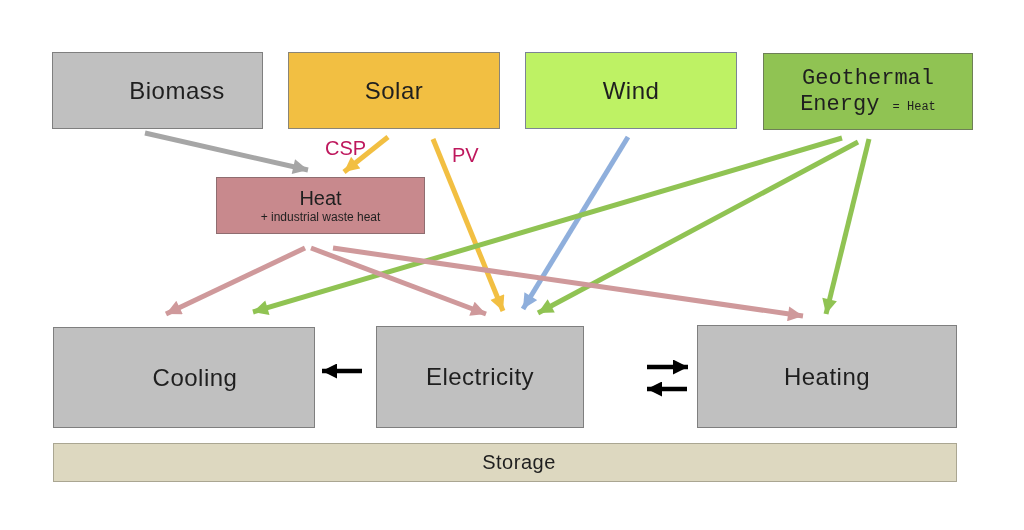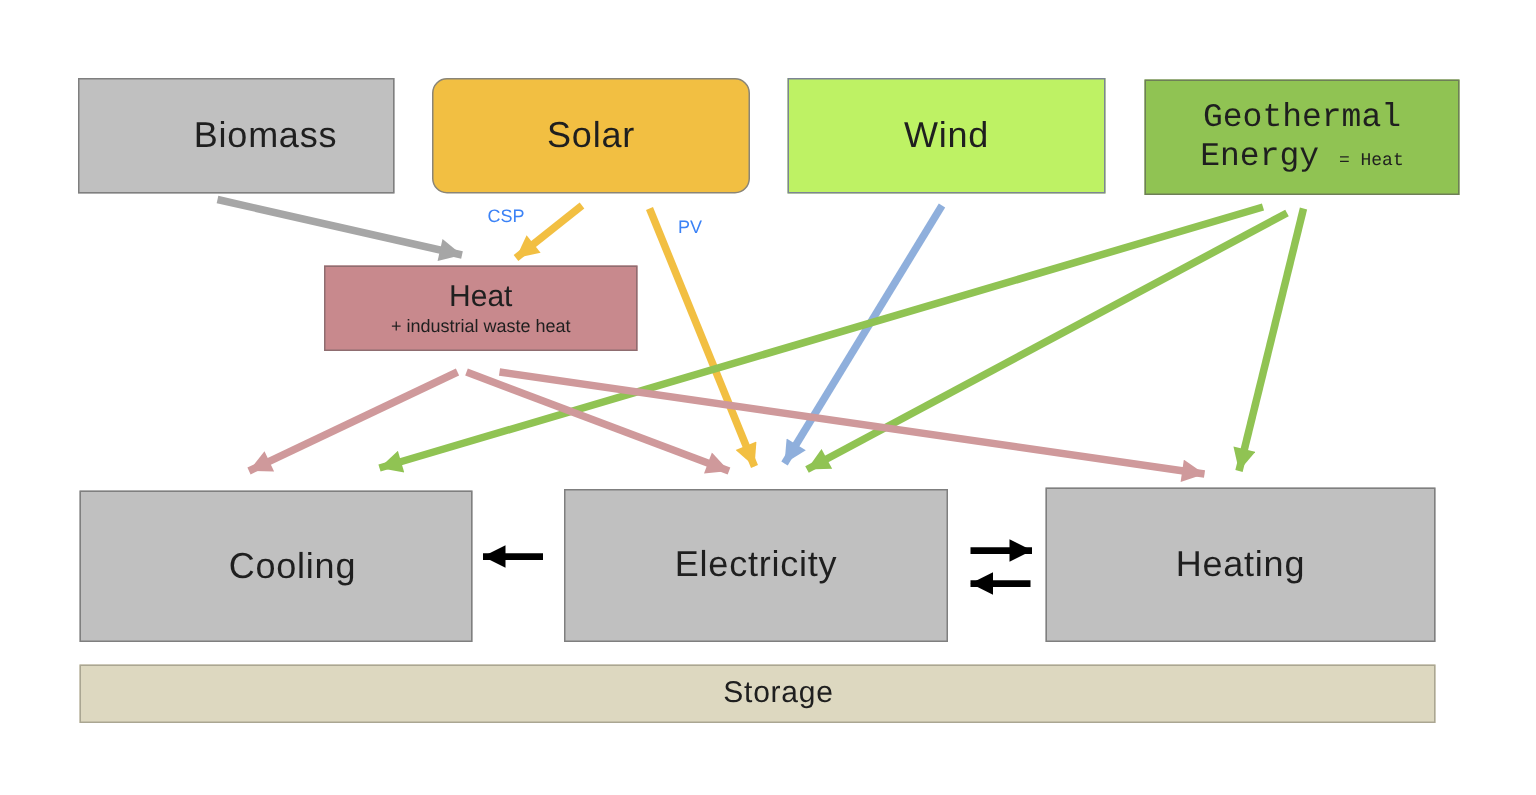--- a/index.html
+++ b/index.html
@@ -17,25 +17,25 @@
   .box.biomass{left:52px;top:52px;width:211px;height:77px;padding-left:39px;}
   .box.solar{left:288px;top:52px;width:212px;height:77px;}
   .box.wind{left:525px;top:52px;width:212px;height:77px;}
   .box.geothermal{left:763px;top:53px;width:210px;height:77px;font-family:Liberation Mono, monospace;}
   .geo-line{font-size:22px;}
   .geo-small{font-size:12px;}
   .box.heat{left:216px;top:177px;width:209px;height:57px;}
   .heat-title{font-size:20px;}
   .heat-sub{font-size:12px;margin-top:1px;}
   .box.cooling{left:53px;top:327px;width:262px;height:101px;}
-  .box.electricity{left:376px;top:326px;width:256px;height:102px;}
+  .box.electricity{left:376px;top:326px;width:208px;height:102px;}
   .box.heating{left:697px;top:325px;width:260px;height:103px;}
   .box.storage{left:53px;top:443px;width:904px;height:39px;}
   .box.storage .lbl{font-size:20px;margin-left:28px;}
-  .float-label{position:absolute;font-size:12px;color:#3b82f6;}
+  .float-label{position:absolute;font-size:20px;color:#be185d;}
   .csp-label{left:325px;top:137px;}
   .pv-label{left:452px;top:144px;}
 </style>
 </head>
 <body>
 
 <div class="canvas">
 
   <svg id="arrows-svg" viewBox="0 0 1024 530" xmlns="http://www.w3.org/2000/svg">
       <defs>
@@ -70,21 +70,21 @@
       <line x1="333" y1="248" x2="803" y2="316" stroke="#cf999b" stroke-width="5" marker-end="url(#ah4)"></line>
       <line x1="362" y1="371" x2="322" y2="371" stroke="#000000" stroke-width="4.5" marker-end="url(#ah5)"></line>
       <line x1="647" y1="367" x2="688" y2="367" stroke="#000000" stroke-width="4.5" marker-end="url(#ah5)"></line>
       <line x1="687" y1="389" x2="647" y2="389" stroke="#000000" stroke-width="4.5" marker-end="url(#ah5)"></line>
     </svg>
 
   <div class="box biomass" style="background: rgb(192, 192, 192); border-color: rgb(127, 127, 127);">
     <span class="lbl">Biomass</span>
   </div>
 
-  <div class="box solar" style="background: rgb(242, 191, 66); border-color: rgb(138, 133, 119); border-radius: 10px;">
+  <div class="box solar" style="background: rgb(242, 191, 66); border-color: rgb(138, 133, 119);">
     <span class="lbl">Solar</span>
   </div>
 
   <div class="box wind" style="background: #bef264; border-color: rgb(124, 132, 148);">
     <span class="lbl">Wind</span>
   </div>
 
   <div class="box geothermal" style="background: rgb(144, 195, 83); border-color: rgb(110, 127, 87);">
     <span class="geo-line">Geothermal</span>
     <span class="geo-line">

